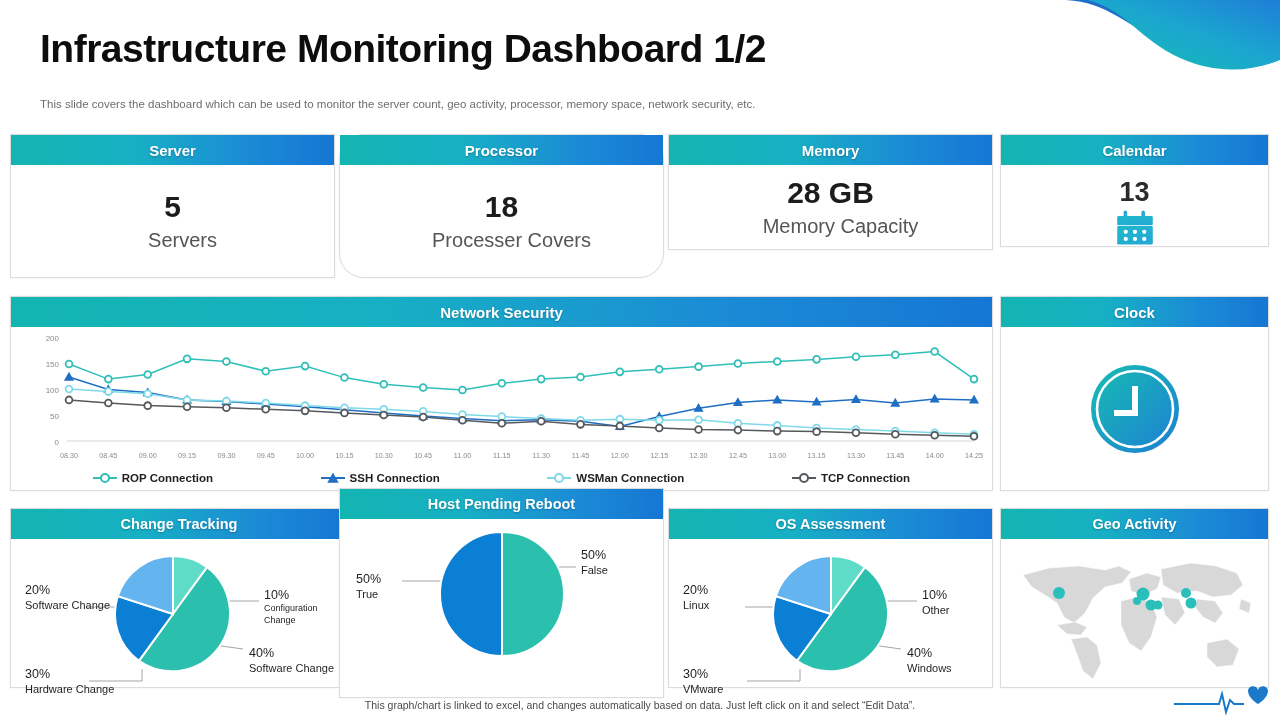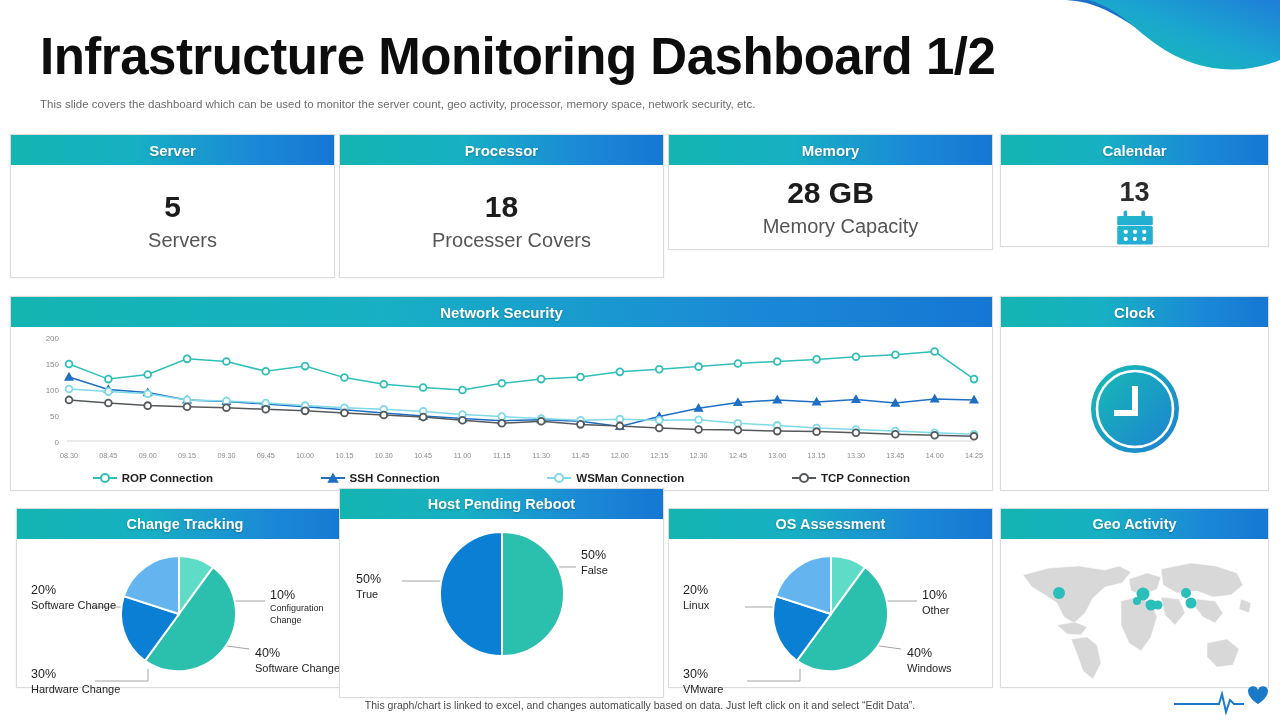--- a/index.html
+++ b/index.html
@@ -8,21 +8,21 @@
     font-family:"Liberation Sans", sans-serif;
     background:#ffffff;
     position:relative;
     overflow:hidden;
   }
   
   .corner-wave { position:absolute; top:0; right:0; width:232px; height:92px; pointer-events:none; }
   
   .slide-title {
     position:absolute; left:40px; top:27px;
-    font-size:51px; font-weight:bold; color:#0d0d0d;
+    font-size:39px; font-weight:bold; color:#0d0d0d;
     letter-spacing:-0.5px; white-space:nowrap;
   }
   .slide-sub {
     position:absolute; left:40px; top:98px;
     font-size:11.5px; color:#6d6d6d; white-space:nowrap;
   }
   
   .card {
     position:absolute; background:#fff;
     border:1px solid #dcdcdc;
@@ -82,21 +82,21 @@
 <div class="slide-sub">This slide covers the dashboard which can be used to monitor the server count, geo activity, processor, memory space, network security, etc.</div>
 
 <div class="card" style="left:10px;top:134px;width:325px;height:144px;">
   <div class="card-head">Server</div>
   <div class="kpi-body">
     <div class="kpi-value">5</div>
     <div class="kpi-label">Servers</div>
   </div>
 </div>
 
-<div class="card" style="left:339px;top:134px;width:325px;height:144px;">
+<div class="card" style="left:339px;top:134px;width:325px;height:144px;border-radius:25px;">
   <div class="card-head">Processor</div>
   <div class="kpi-body">
     <div class="kpi-value">18</div>
     <div class="kpi-label">Processer Covers</div>
   </div>
 </div>
 
 <div class="card" style="left:668px;top:134px;width:325px;height:116px;">
   <div class="card-head">Memory</div>
   <div class="kpi-body">
@@ -310,21 +310,21 @@
             <stop offset="100%" stop-color="#1d7fd2"></stop>
         </linearGradient>
       </defs>
       <circle cx="46" cy="46" r="44" fill="url(#clkg)"></circle>
       <circle cx="46" cy="46" r="38" fill="none" stroke="#fff" stroke-width="2.6"></circle>
       <path d="M46 26 L46 50 L28 50" fill="none" stroke="#fff" stroke-width="6" stroke-linecap="square" stroke-linejoin="miter"></path>
     </svg>
   </div>
 </div>
 
-<div class="card" style="left:16px;top:508px;width:338px;height:180px;">
+<div class="card" style="left:10px;top:508px;width:338px;height:180px;">
   <div class="card-head sm">Change Tracking</div>
   <div class="pie-body">
     <svg width="323" height="150" viewBox="0 0 323 150">
       <g stroke="#9a9a9a" stroke-width="0.9" fill="none">
         <line x1="196" y1="62" x2="248" y2="62"></line>
         <line x1="196" y1="105" x2="232" y2="110"></line>
         <line x1="131" y1="130" x2="131" y2="142"></line>
           <line x1="131" y1="142" x2="78" y2="142"></line>
         <line x1="118" y1="68" x2="76" y2="68"></line>
       </g>

